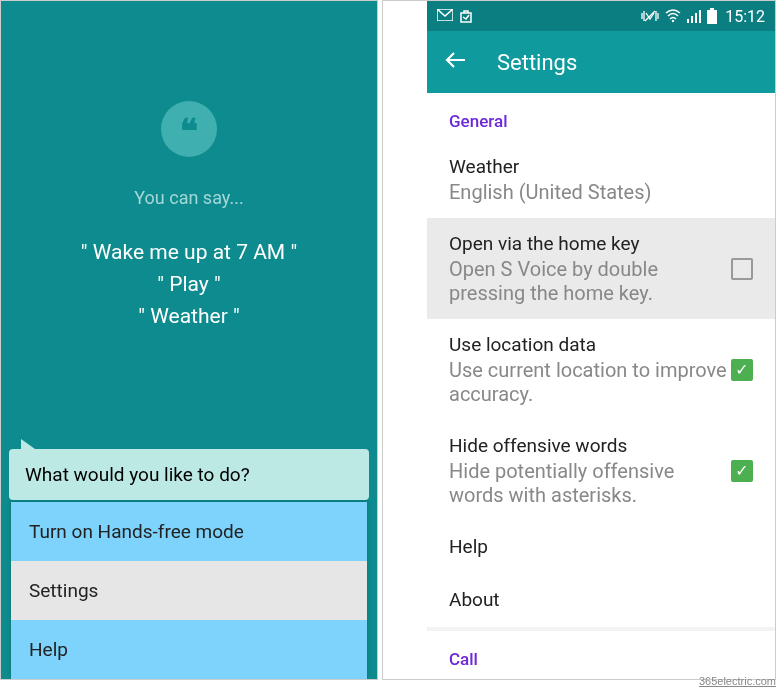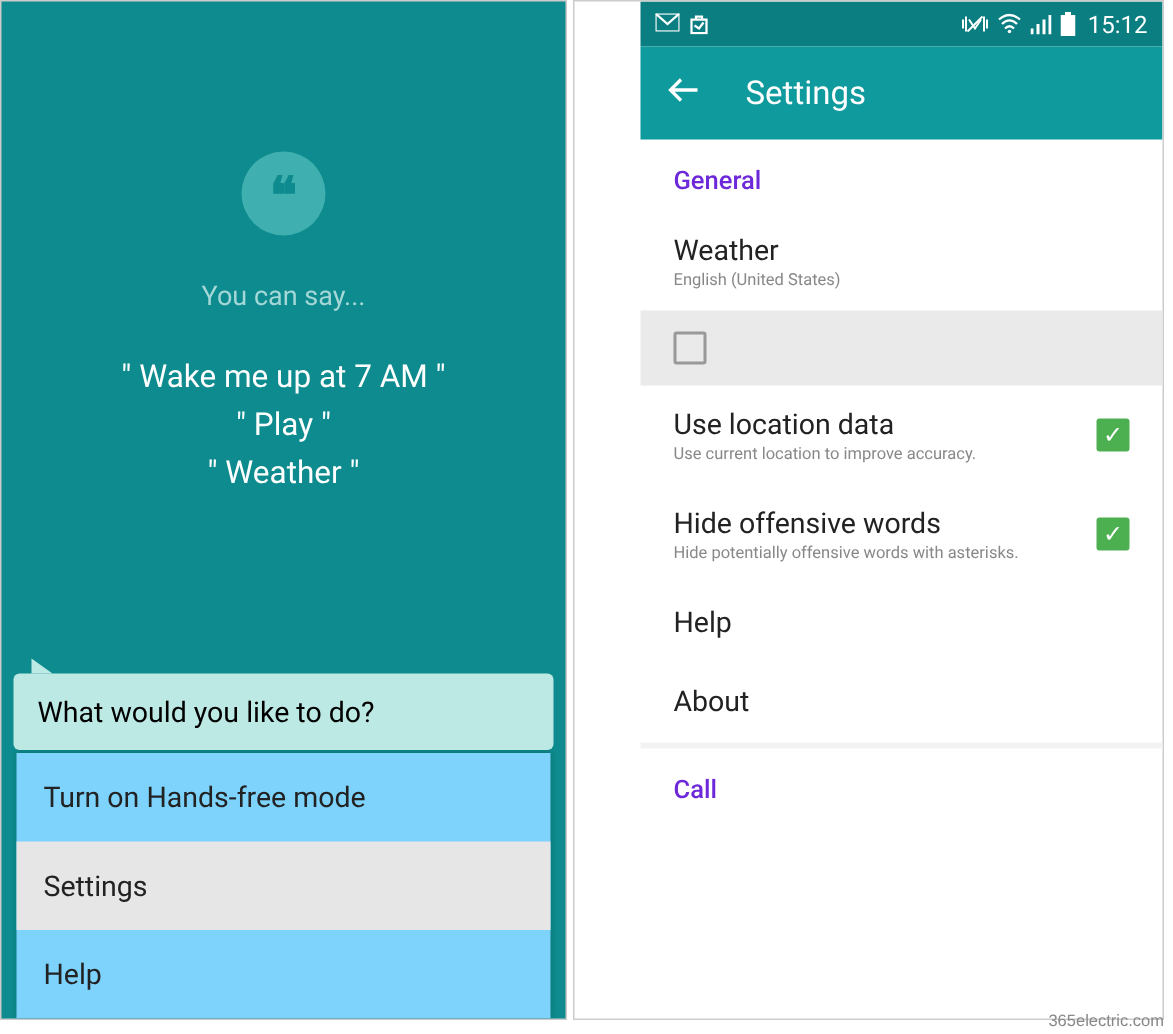--- a/index.html
+++ b/index.html
@@ -47,30 +47,30 @@
     .status-time { font-size: 16px; margin-left: 2px; }
     .app-bar {
       background: #0f9a9d; height: 62px; display: flex; align-items: center; padding: 0 18px; color: #fff;
     }
     .back-arrow { margin-right: 30px; }
     .app-title { font-size: 22px; }
     .section-header { color: #6d28d9; font-size: 17px; font-weight: 500; padding: 18px 22px 10px 22px; }
     .setting-item { padding: 14px 22px; display: flex; align-items: center; justify-content: space-between; }
     .setting-main { flex: 1; }
     .setting-title { font-size: 19px; color: #222; margin-bottom: 2px; }
-    .setting-desc { font-size: 11px; color: #888; }
+    .setting-desc { font-size: 20px; color: #888; }
     .setting-item.highlight { background: #eaeaea; }
     .checkbox {
       width: 22px; height: 22px; border: 2px solid #999; border-radius: 2px; flex-shrink: 0;
       display: flex; align-items: center; justify-content: center;
     }
     .checkbox.checked { background: #4caf50; border-color: #4caf50; color: #fff; font-size: 16px; line-height: 1; }
     .sep { height: 4px; background: #f3f3f3; }
     .watermark {
-      position: absolute; right: 6px; bottom: 2px; font-size: 11px; color: #888; font-family: Arial, sans-serif;
+      position: absolute; right: 6px; bottom: 2px; font-size: 11px; color: #888; font-family: Arial, sans-serif; text-decoration: underline;
     }
   </style>
 </head>
 <body>
 
 <div class="phone left-phone">
   <div class="voice-top">
     <div class="quote-circle">
       <span class="quote-mark">❝</span>
     </div>
@@ -148,20 +148,24 @@
   <div class="section-header">General</div>
 
   <div class="setting-item">
     <div class="setting-main">
       <div class="setting-title">Weather</div>
       <div class="setting-desc">English (United States)</div>
     </div>
   </div>
 
   <div class="setting-item highlight">
+    <div class="setting-main">
+      <div class="setting-title">Open via the home key</div>
+      <div class="setting-desc">Open S Voice by double pressing the home key.</div>
+    </div>
     <div class="checkbox"></div>
   </div>
 
   <div class="setting-item">
     <div class="setting-main">
       <div class="setting-title">Use location data</div>
       <div class="setting-desc">Use current location to improve accuracy.</div>
     </div>
     <div class="checkbox checked">✓</div>
   </div>

